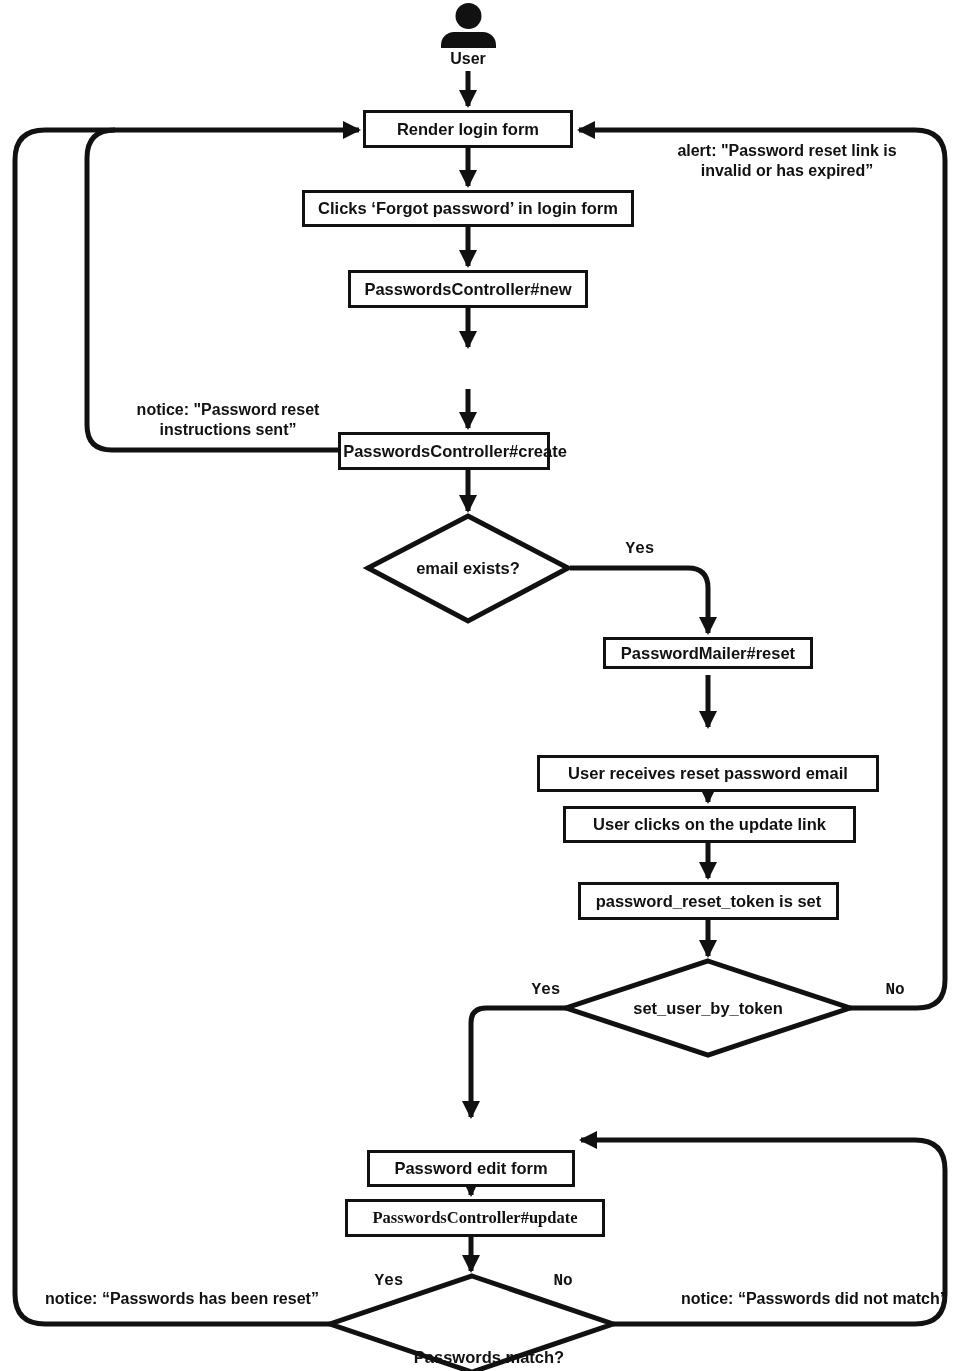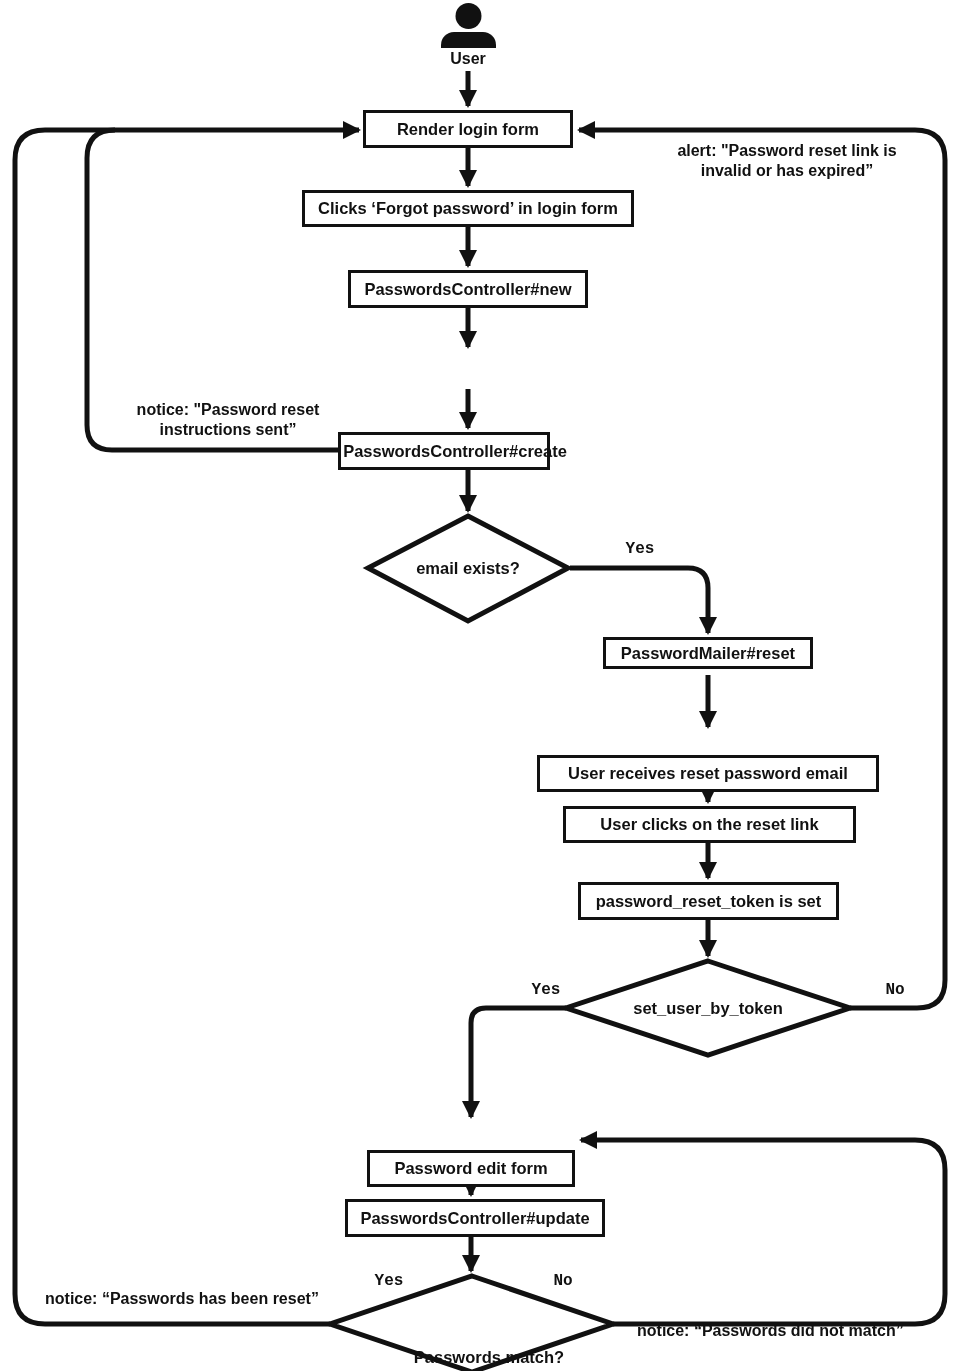--- a/index.html
+++ b/index.html
@@ -91,33 +91,33 @@
     </svg>
   </div>
   <div class="actor-label">User</div>
 
   <div class="node" style="left:363px;top:110px;width:210px;height:38px;">Render login form</div>
   <div class="node" style="left:302px;top:190px;width:332px;height:37px;">Clicks ‘Forgot password’ in login form</div>
   <div class="node" style="left:348px;top:270px;width:240px;height:38px;">PasswordsController#new</div>
   <div class="node" style="left:338px;top:432px;width:212px;height:38px;padding-left:22px;">PasswordsController#create</div>
   <div class="node" style="left:603px;top:637px;width:210px;height:32px;">PasswordMailer#reset</div>
   <div class="node" style="left:537px;top:731px;width:342px;height:37px;margin-top:24px;">User receives reset password email</div>
-  <div class="node" style="left:563px;top:806px;width:293px;height:37px;">User clicks on the reset link</div>
+  <div class="node" style="left:563px;top:806px;width:293px;height:37px;">User clicks on the update link</div>
   <div class="node" style="left:578px;top:882px;width:261px;height:38px;">password_reset_token is set</div>
   <div class="node" style="left:367px;top:1150px;width:208px;height:37px;">Password edit form</div>
-  <div class="node" style="left:345px;top:1199px;width:260px;height:38px;">PasswordsController#update</div>
+  <div class="node" style="left:345px;top:1199px;width:260px;height:38px;font-family:Liberation Serif, serif;">PasswordsController#update</div>
 
   <div class="diamond-label" style="left:468px;top:568px;">email exists?</div>
   <div class="diamond-label" style="left:708px;top:1008px;">set_user_by_token</div>
   <div class="diamond-label" style="left:472px;top:1357px;margin-left:17px;">Passwords match?</div>
 
   <div class="branch-label" style="left:640px;top:549px;">Yes</div>
   <div class="branch-label" style="left:546px;top:990px;">Yes</div>
   <div class="branch-label" style="left:895px;top:990px;">No</div>
   <div class="branch-label" style="left:389px;top:1281px;">Yes</div>
   <div class="branch-label" style="left:563px;top:1281px;">No</div>
 
   <div class="annotation" style="left:657px;top:141px;width:260px;">alert: "Password reset link is invalid or has expired”</div>
   <div class="annotation" style="left:118px;top:400px;width:220px;">notice: "Password reset instructions sent”</div>
   <div class="annotation nowrap" style="left:45px;top:1289px;text-align:left;">notice: “Passwords has been reset”</div>
-  <div class="annotation nowrap" style="left:637px;top:1289px;text-align:center;margin-top:32px;">notice: “Passwords did not match”</div>
+  <div class="annotation nowrap" style="left:681px;top:1289px;text-align:center;">notice: “Passwords did not match”</div>
 
 </div>
 
 </body></html>

